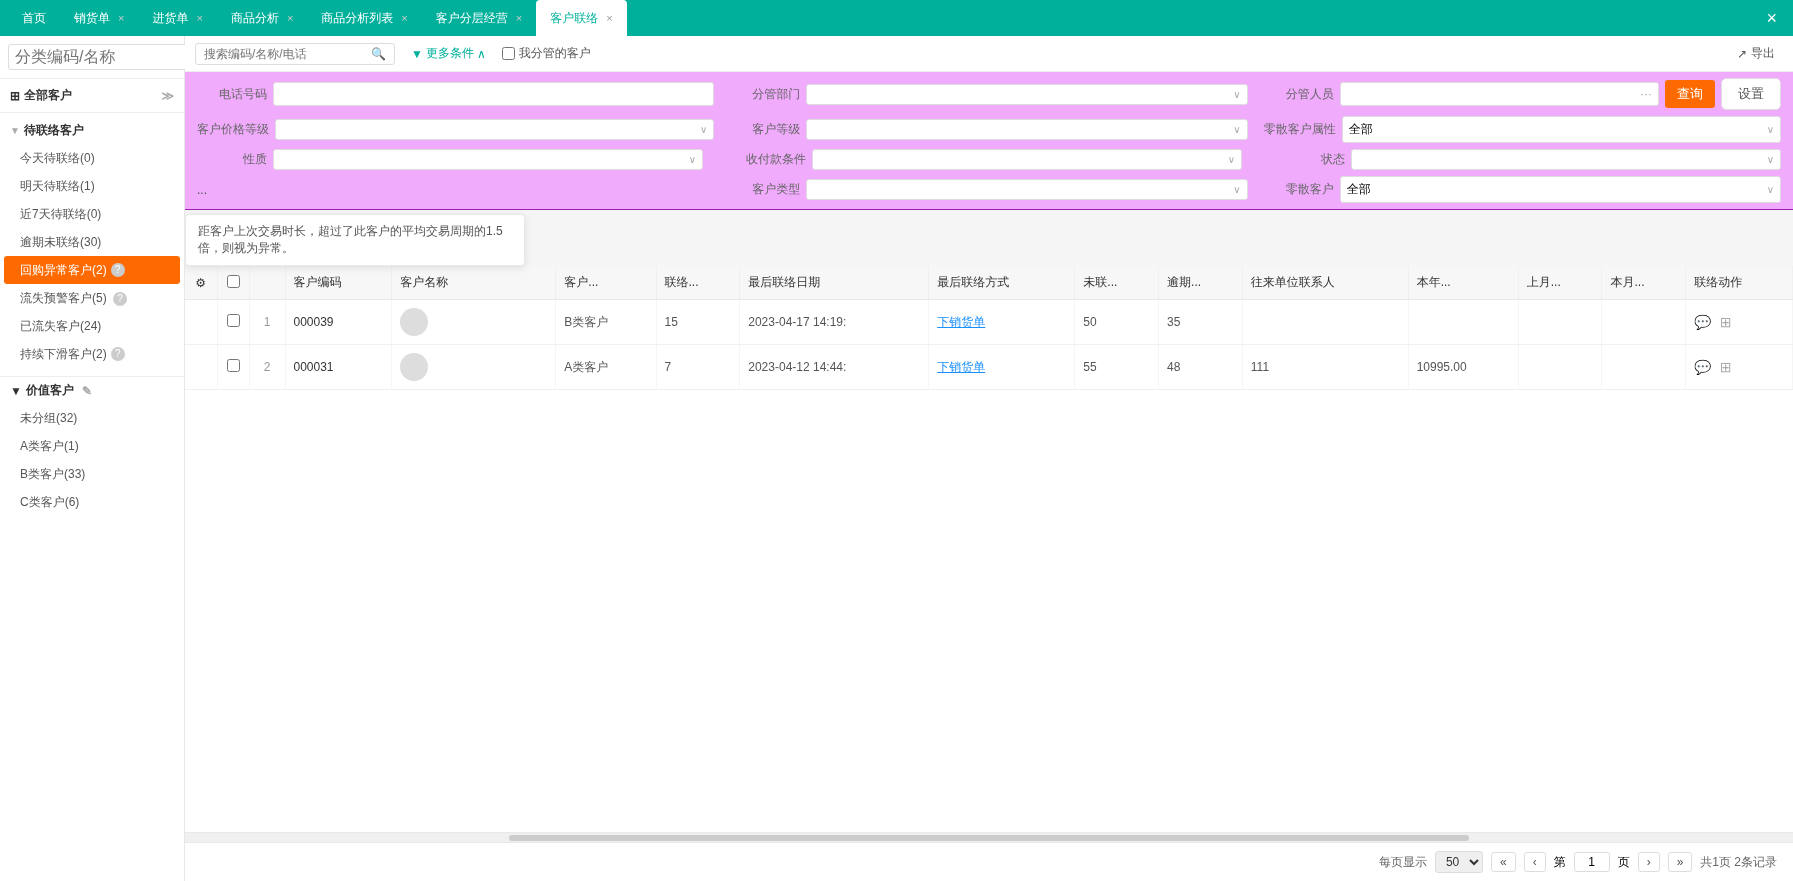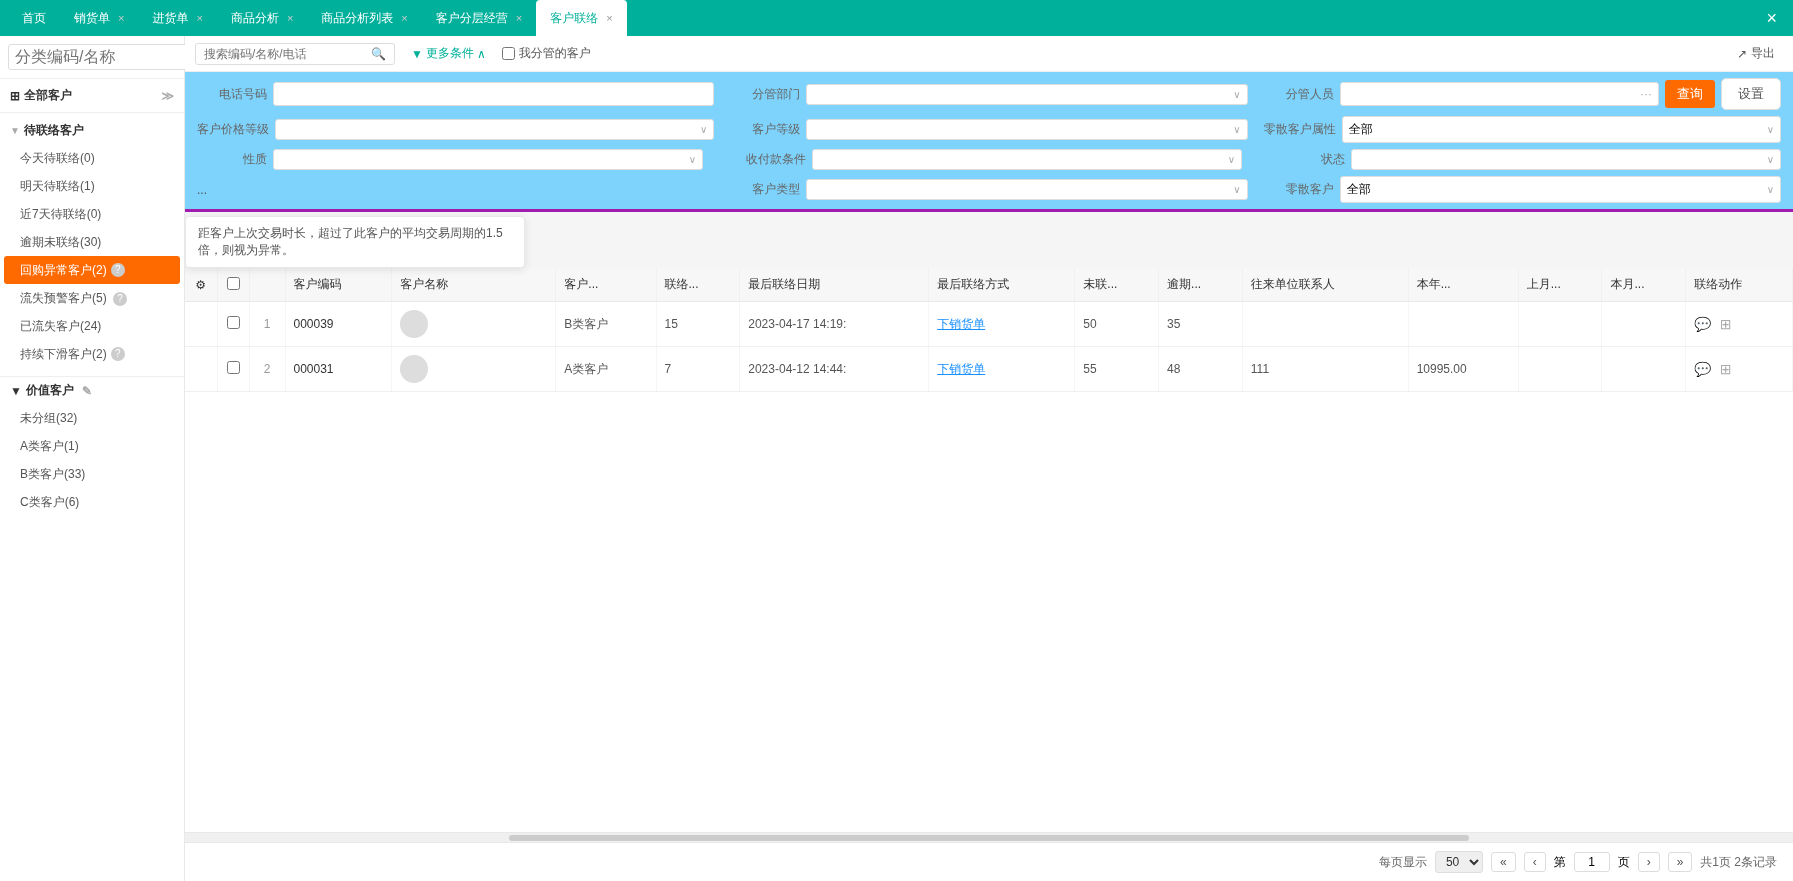--- a/index.html
+++ b/index.html
@@ -153,21 +153,21 @@
     .h-scroll-thumb {
       height: 6px; width: 60%; background: #ccc; border-radius: 3px; margin: 0 auto;
     }
 
     
     .avatar-blur {
       width: 28px; height: 28px; background: #ddd; border-radius: 50%;
       display: inline-block; vertical-align: middle;
     }
     .filter-section {
-      background: #7dd3fc; border-bottom: 3px solid #a21caf; padding: 6px 12px;
+      background: #f0abfc; border-bottom: 1px solid #a21caf; padding: 6px 12px;
     }
     .filter-rows-wrap { display: flex; flex-direction: column; gap: 6px; }
   </style>
 </head>
 <body>
 
 <div class="top-nav">
   <div class="nav-tab">
     <span>首页</span>
   </div>

